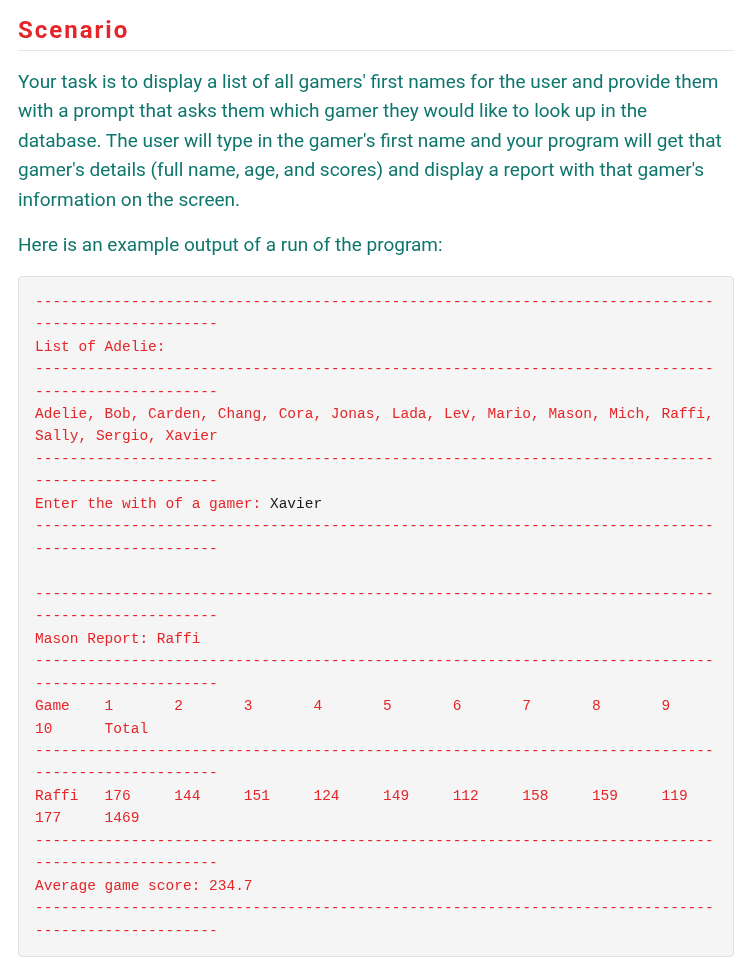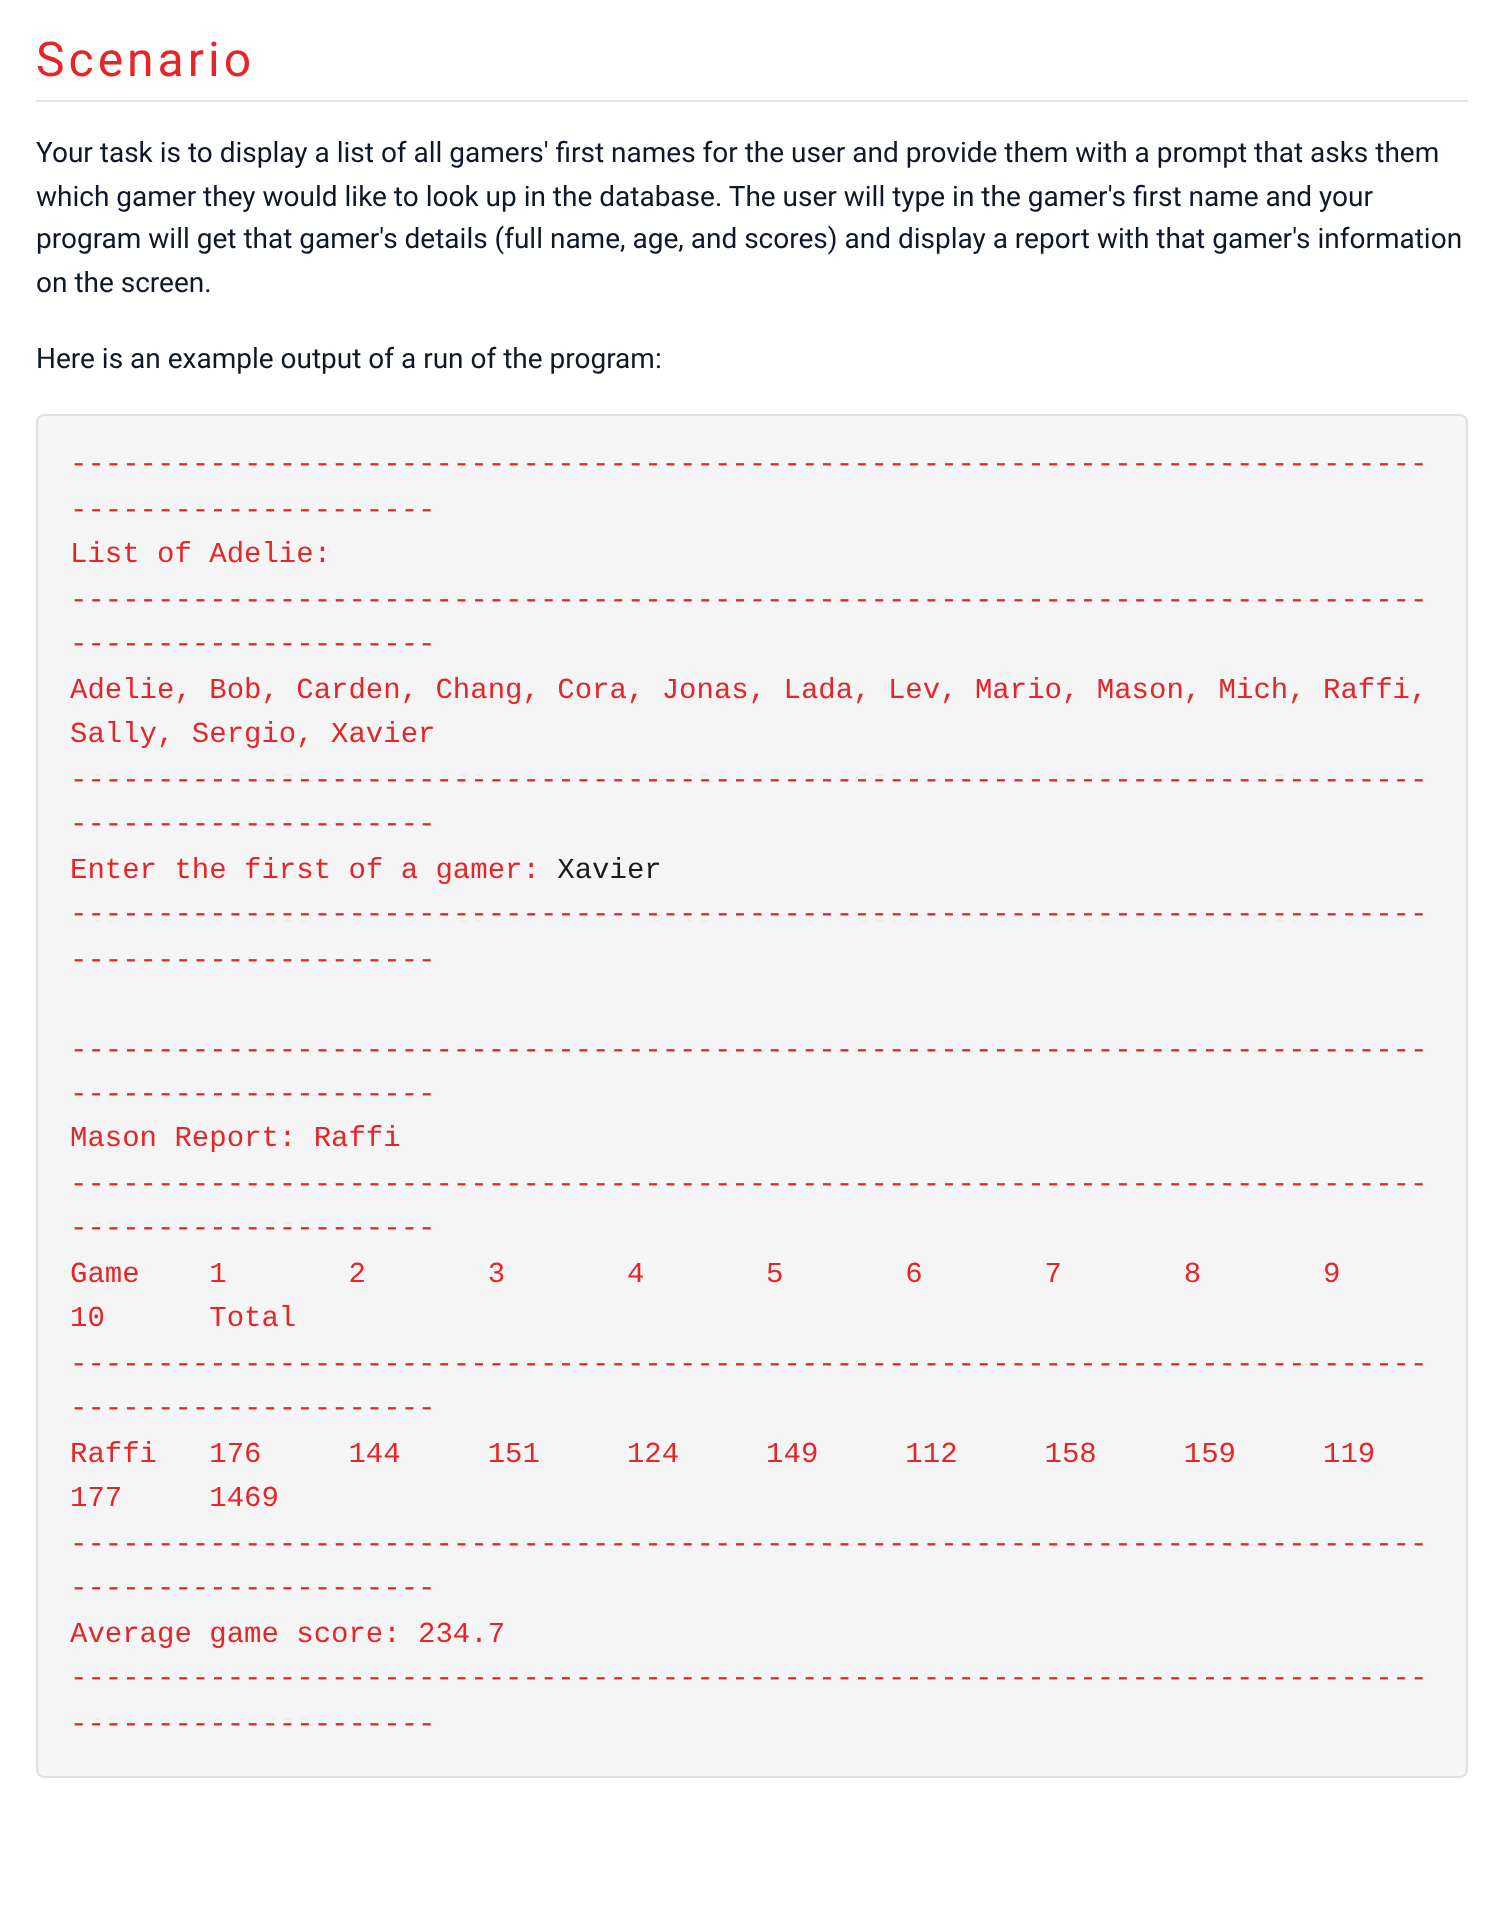--- a/index.html
+++ b/index.html
@@ -10,31 +10,31 @@
     body {
       font-family: -apple-system, BlinkMacSystemFont, "Segoe UI", Roboto, Helvetica, Arial, sans-serif;
       background: #fff;
       padding: 16px 18px;
       color: #1a1a1a;
       width: 752px;
     }
     .heading {
       color: #e52528;
       font-size: 24px;
-      font-weight: 400;
+      font-weight: 700;
       letter-spacing: 2px;
       padding-bottom: 6px;
       border-bottom: 1px solid #e5e5e5;
       margin-bottom: 16px;
     }
     .body-para {
-      font-size: 14px;
+      font-size: 19px;
       line-height: 1.55;
       margin-bottom: 16px;
-      color: #0f172a;
+      color: #0f766e;
     }
     .codeblock {
       background: #f5f5f5;
       border: 1px solid #e0e0e0;
       border-radius: 4px;
       padding: 14px 16px;
       font-family: "SFMono-Regular", Consolas, "Liberation Mono", Menlo, monospace;
       font-size: 14.5px;
       line-height: 1.55;
       white-space: pre-wrap;
@@ -53,21 +53,21 @@
 
 <p class="body-para">Your task is to display a list of all gamers' first names for the user and provide them with a prompt that asks them which gamer they would like to look up in the database. The user will type in the gamer's first name and your program will get that gamer's details (full name, age, and scores) and display a report with that gamer's information on the screen.</p>
 
 <p class="body-para">Here is an example output of a run of the program:</p>
 
 <pre class="codeblock"><span>---------------------------------------------------------------------------------------------------</span>
 <span>List of Adelie:</span>
 <span>---------------------------------------------------------------------------------------------------</span>
 <span>Adelie, Bob, Carden, Chang, Cora, Jonas, Lada, Lev, Mario, Mason, Mich, Raffi, Sally, Sergio, Xavier</span>
 <span>---------------------------------------------------------------------------------------------------</span>
-<span>Enter the first of a gamer: </span><span class="user-input">Xavier</span>
+<span>Enter the with of a gamer: </span><span class="user-input">Xavier</span>
 <span>---------------------------------------------------------------------------------------------------</span>
 
 <span>---------------------------------------------------------------------------------------------------</span>
 <span>Mason Report: Raffi</span>
 <span>---------------------------------------------------------------------------------------------------</span>
 <span>Game    1       2       3       4       5       6       7       8       9       10      Total</span>
 <span>---------------------------------------------------------------------------------------------------</span>
 <span>Raffi   176     144     151     124     149     112     158     159     119     177     1469</span>
 <span>---------------------------------------------------------------------------------------------------</span>
 <span>Average game score: 234.7</span>

